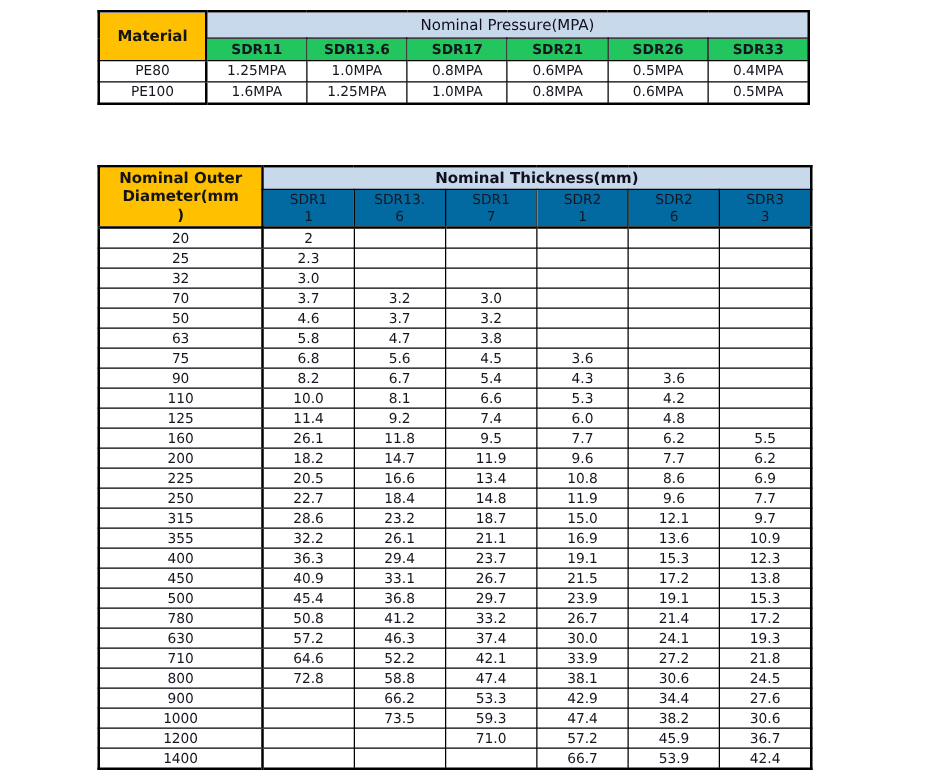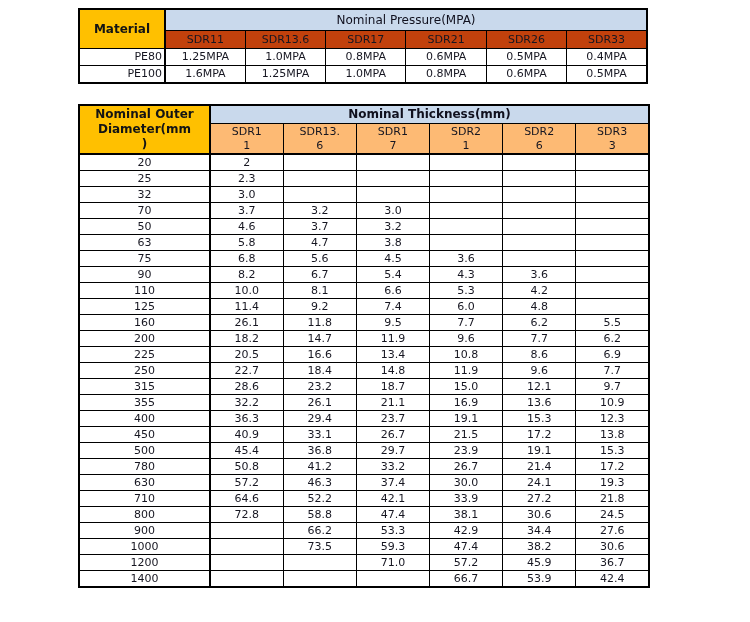--- a/index.html
+++ b/index.html
@@ -46,35 +46,34 @@
     border-right: 2px solid #000000;
   }
   #pressure-table .span-head {
     background: #C9D9EC;
     font-weight: normal;
     font-size: 12px;
     color: #10101e;
     height: 20px;
   }
   #pressure-table .col-head {
-    background: #c2410c;
-    font-weight: normal;
+    background: #22c55e;
+    font-weight: bold;
     height: 17px;
   }
   #pressure-table td {
     height: 16px;
   }
   #pressure-table td.mat-cell {
     border-right: 2px solid #000000;
-    text-align: right;
   }
   
   #thickness-table {
     left: 78px;
-    top: 104px;
+    top: 132px;
     width: 572px;
     border: 2px solid #000000;
   }
   #thickness-table .corner {
     background: #FFC000;
     font-weight: bold;
     font-size: 12px;
     color: #141414;
     white-space: pre-line;
     border-right: 2px solid #000000;
@@ -82,21 +81,21 @@
   }
   #thickness-table .span-head {
     background: #C9D9EC;
     font-weight: bold;
     font-size: 12px;
     color: #10101e;
     height: 17px;
     margin-left: 48px;
   }
   #thickness-table .col-head {
-    background: #fdba74;
+    background: #0369a1;
     font-weight: normal;
     white-space: pre-line;
     height: 29px;
     border-bottom: 2px solid #000000;
   }
   #thickness-table td {
     height: 15px;
   }
   #thickness-table td.dia-cell {
     border-right: 2px solid #000000;

